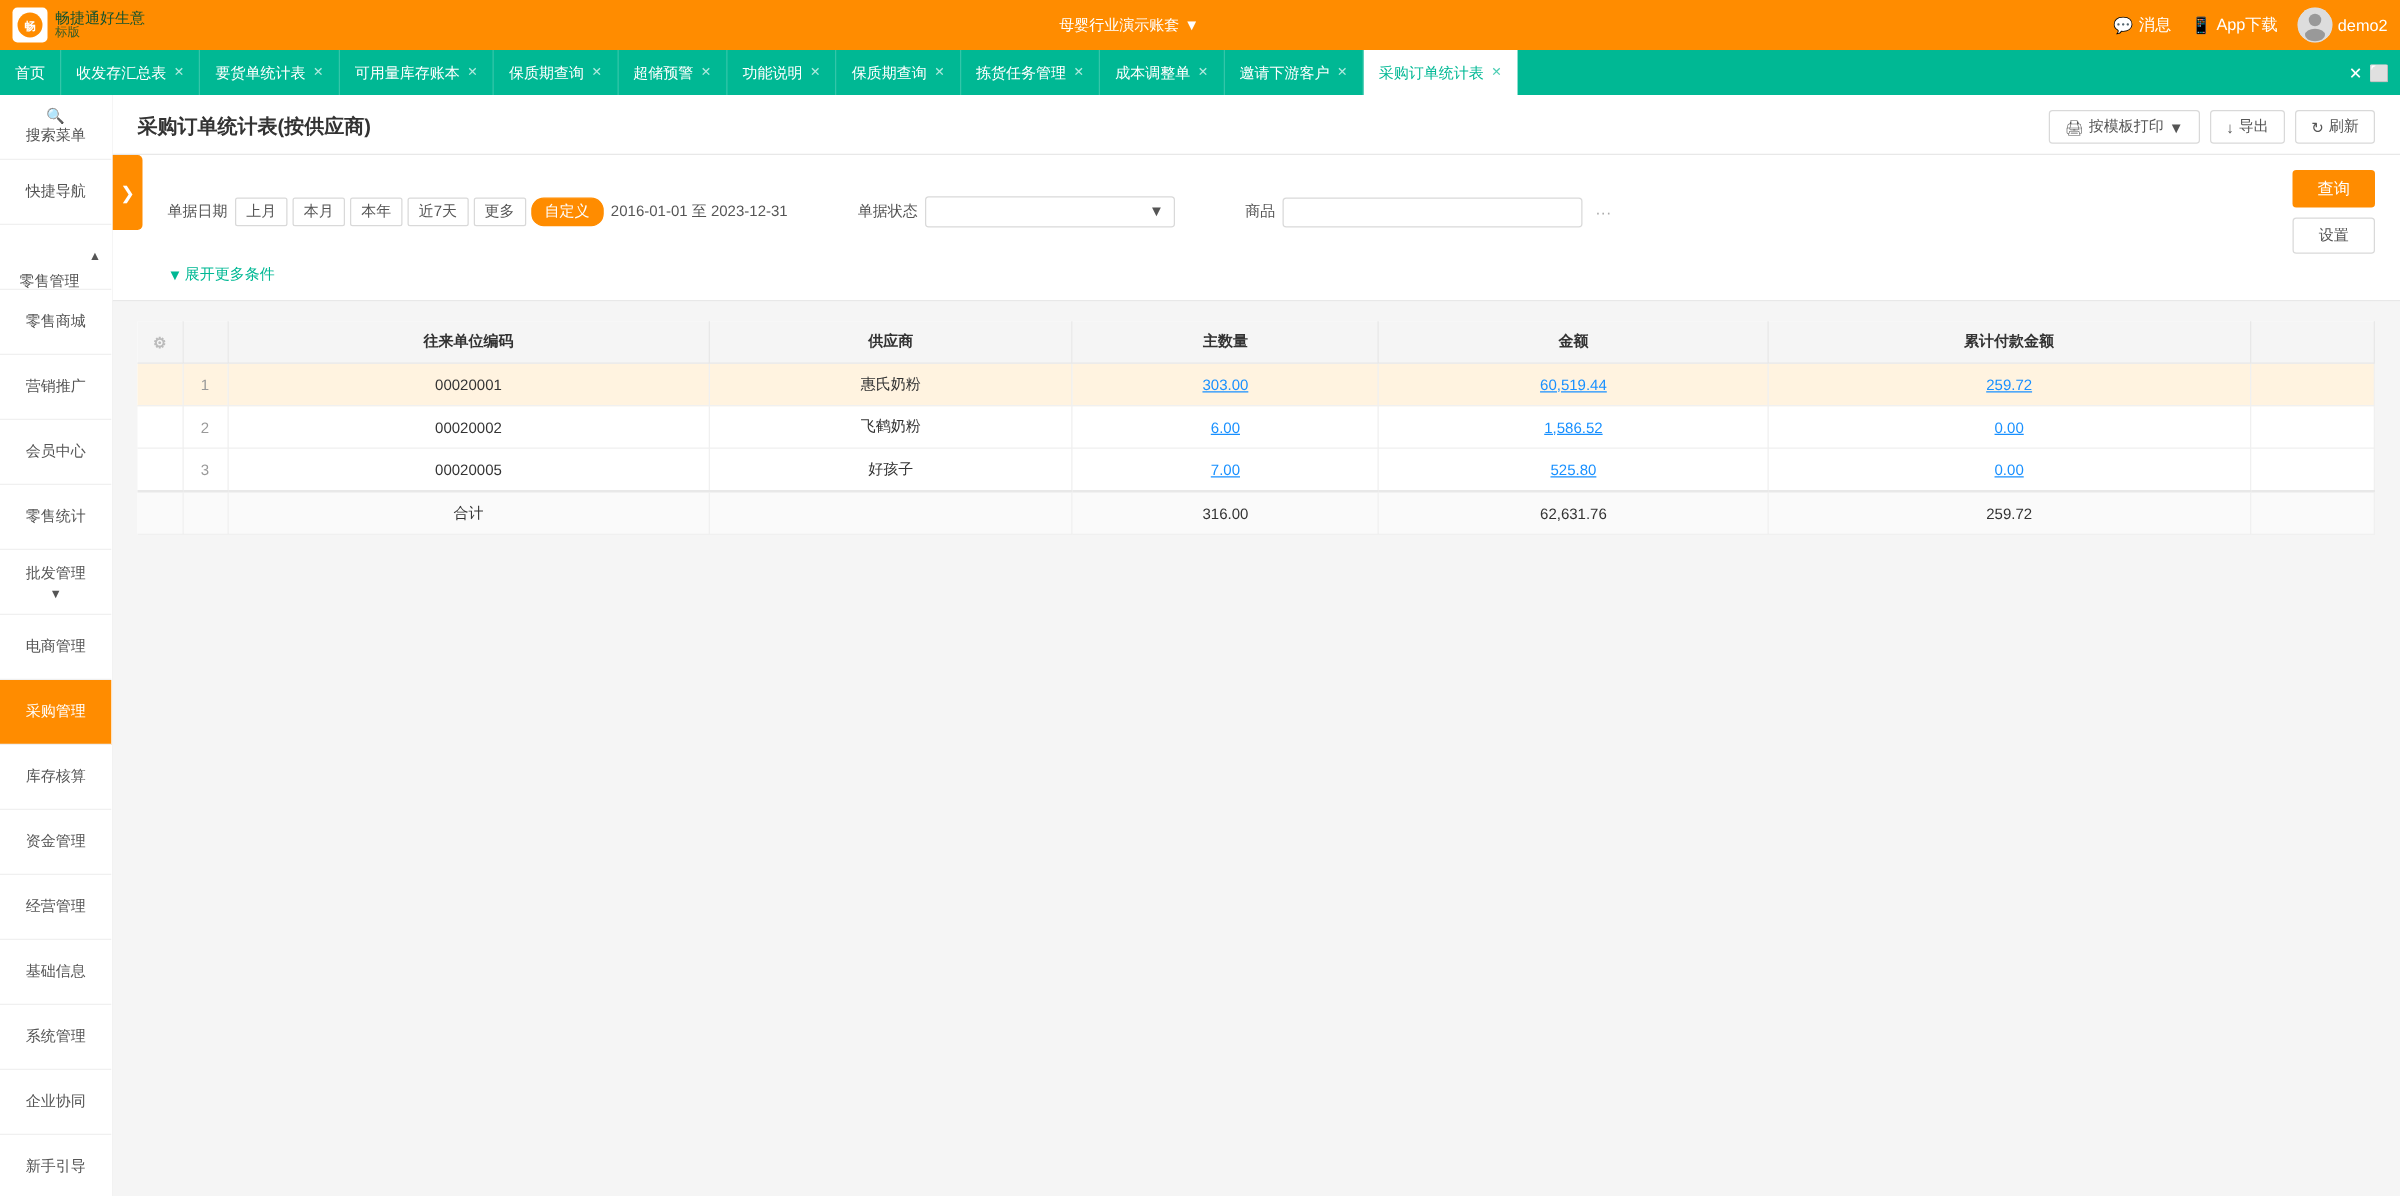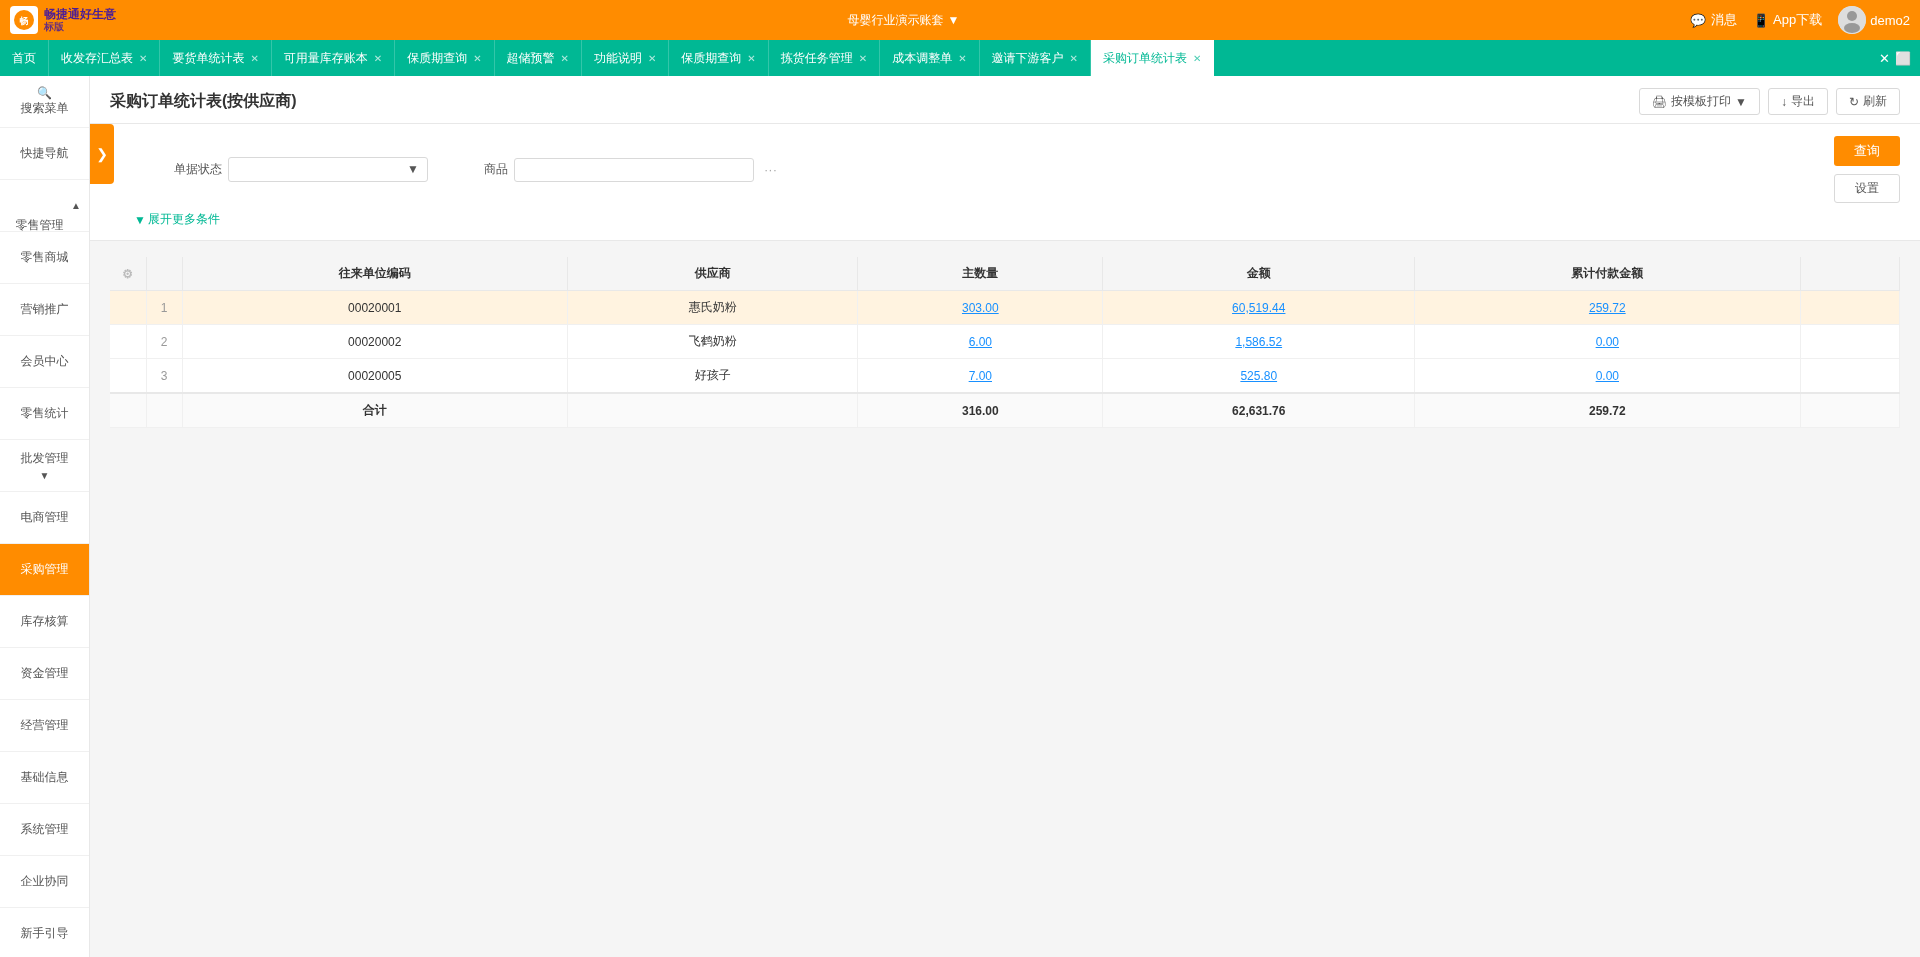--- a/index.html
+++ b/index.html
@@ -3,21 +3,21 @@
   <meta charset="utf-8">
   <style>
     * { box-sizing: border-box; margin: 0; padding: 0; }
     body { font-family: "Microsoft YaHei", "PingFang SC", sans-serif; font-size: 13px; background: #f5f5f5; display: flex; flex-direction: column; height: 957px; overflow: hidden; }
 
     
     .top-bar { height: 40px; background: #ff8c00; display: flex; align-items: center; justify-content: space-between; padding: 0 10px; flex-shrink: 0; }
     .top-bar-left { display: flex; align-items: center; gap: 8px; }
     .logo-area { display: flex; align-items: center; gap: 6px; }
     .logo-icon { width: 28px; height: 28px; background: #fff; border-radius: 4px; display: flex; align-items: center; justify-content: center; color: #ff8c00; font-weight: bold; font-size: 12px; }
-    .logo-text { color: #4c1d95; font-size: 12px; font-weight: bold; line-height: 1.2; }
+    .logo-text { color: #14532d; font-size: 12px; font-weight: normal; line-height: 1.2; }
     .top-bar-workspace { color: #fff; font-size: 12px; display: flex; align-items: center; gap: 4px; cursor: pointer; }
     .top-bar-right { display: flex; align-items: center; gap: 16px; color: #fff; font-size: 13px; }
     .top-bar-right-item { display: flex; align-items: center; gap: 4px; cursor: pointer; }
     .user-avatar { width: 28px; height: 28px; border-radius: 50%; background: #e0e0e0; display: flex; align-items: center; justify-content: center; overflow: hidden; }
 
     
     .main-nav { height: 36px; background: #00b894; display: flex; align-items: stretch; flex-shrink: 0; overflow: hidden; }
     .nav-tab { display: flex; align-items: center; padding: 0 12px; color: #fff; font-size: 12px; cursor: pointer; white-space: nowrap; border-right: 1px solid rgba(255,255,255,0.2); gap: 4px; position: relative; flex-shrink: 0; }
     .nav-tab.active { background: #fff; color: #00b894; }
     .nav-tab .close-x { font-size: 10px; opacity: 0.7; margin-left: 2px; }
@@ -65,21 +65,21 @@
     
     .table-area { flex: 1; overflow: auto; padding: 16px 20px; }
     .data-table { width: 100%; border-collapse: collapse; background: #fff; }
     .data-table thead tr { background: #f5f5f5; }
     .data-table th { padding: 8px 12px; text-align: center; font-weight: 600; color: #333; font-size: 12px; border-bottom: 1px solid #e8e8e8; border-right: 1px solid #e8e8e8; white-space: nowrap; }
     .data-table td { padding: 8px 12px; text-align: center; font-size: 12px; color: #333; border-bottom: 1px solid #f0f0f0; border-right: 1px solid #f0f0f0; }
     .data-table tbody tr.highlighted { background: #fff3e0; }
     .data-table .number-cell { color: #1890ff; text-decoration: underline; cursor: pointer; }
     .data-table .row-num { color: #999; }
     .data-table tfoot tr { background: #fafafa; }
-    .data-table tfoot td { font-weight: bold; padding: 8px 12px; border-top: 2px solid #e8e8e8; }
+    .data-table tfoot td { font-weight: normal; padding: 8px 12px; border-top: 2px solid #e8e8e8; }
     .table-footer-row { background: #fff8f0; }
     .table-footer-row td { font-weight: bold; }
   </style>
 </head>
 <body>
 
 <div class="top-bar">
   <div class="top-bar-left">
     <div class="logo-area">
       <div class="logo-icon">
@@ -252,20 +252,32 @@
           <span>↻</span>
           <span>刷新</span>
         </button>
       </div>
     </div>
 
     <div class="filter-wrapper">
       <div class="toggle-btn">❯</div>
       <div class="filter-main">
         <div class="filter-row">
+          <div class="filter-item">
+            <span class="filter-label">单据日期</span>
+            <div class="filter-date-btns">
+              <button class="date-btn">上月</button>
+              <button class="date-btn">本月</button>
+              <button class="date-btn">本年</button>
+              <button class="date-btn">近7天</button>
+              <button class="date-btn">更多</button>
+              <button class="date-btn custom">自定义</button>
+            </div>
+            <span class="date-range">2016-01-01 至 2023-12-31</span>
+          </div>
 
           <div class="filter-item" style="margin-left: 40px; font-family: Liberation Serif, serif;">
             <span class="filter-label">单据状态</span>
             <div class="filter-select" style="width:200px;">
               <span></span>
               <span>▼</span>
             </div>
           </div>
 
           <div class="filter-item" style="margin-left: 40px;">

